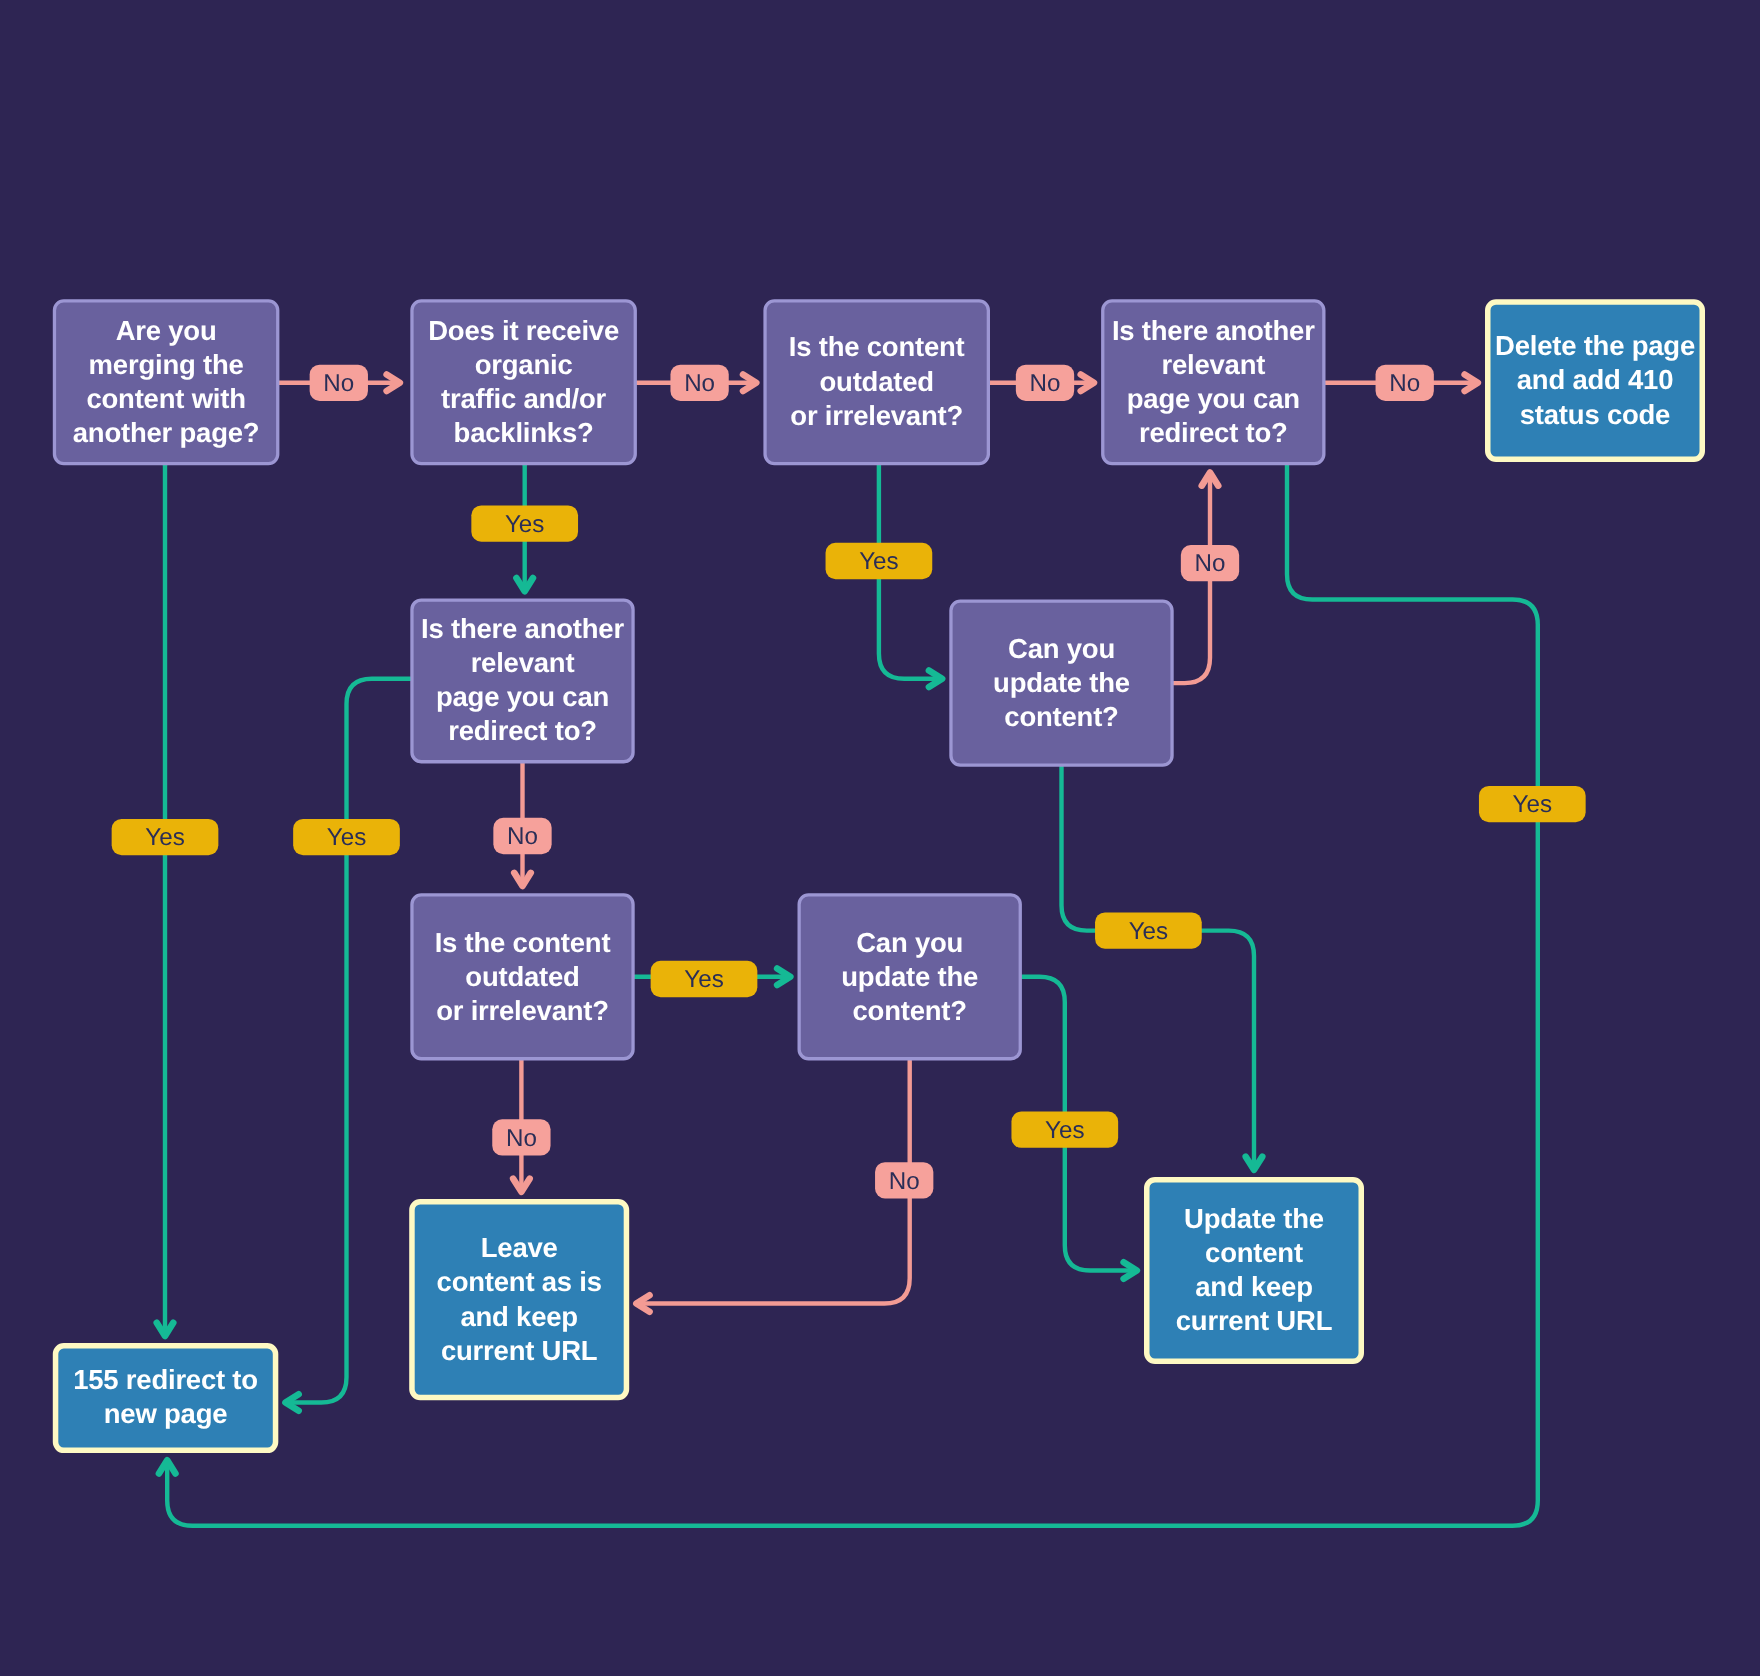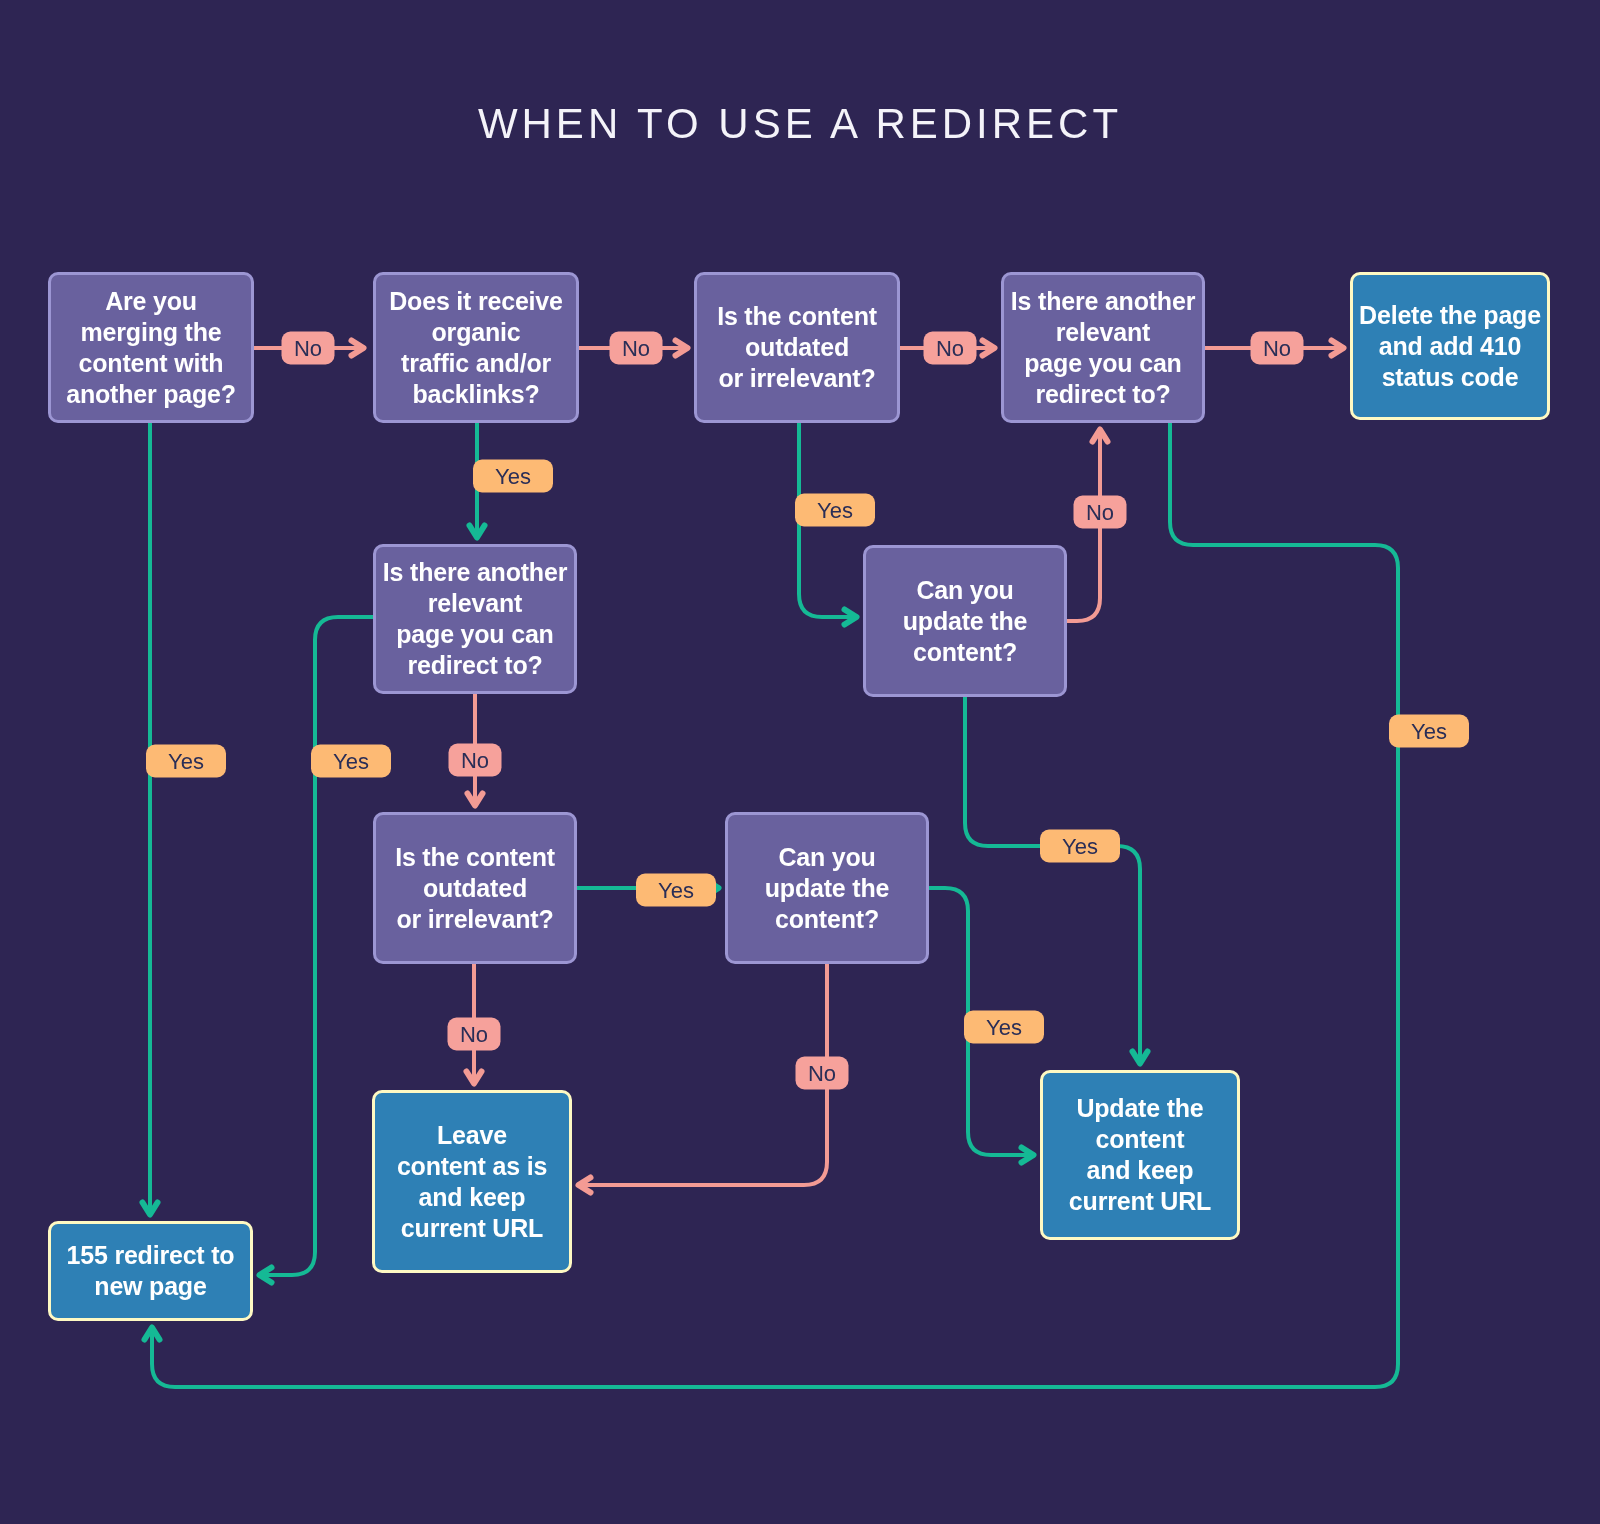--- a/index.html
+++ b/index.html
@@ -53,36 +53,36 @@
     line-height: 31px;
     letter-spacing: -0.2px;
   }
   .node .nl { white-space: pre-line; }
   .node.q {
     background: #69619E;
     border: 3px solid #9C96D3;
   }
   .node.t {
     background: #2E80B5;
-    border: 3px solid #fef9c3;
+    border: 5px solid #fef9c3;
   }
 
   .pill {
     position: absolute;
     transform: translate(-50%, -50%);
     height: 33px;
     display: flex;
     align-items: center;
     justify-content: center;
     border-radius: 9px;
     font-size: 22px;
     font-weight: normal;
     color: #2A2E57;
   }
-  .pill.yes { background: #fdba74; width: 80px; margin-left: 36px; }
+  .pill.yes { background: #eab308; width: 97px; }
   .pill.no  { background: #F6A19B; width: 53px; }
 
   
   #n0  { left: 48px;   top: 272px;  width: 206px; height: 151px; }
   #n1  { left: 373px;  top: 272px;  width: 206px; height: 151px; }
   #n2  { left: 694px;  top: 272px;  width: 206px; height: 151px; }
   #n3  { left: 1001px; top: 272px;  width: 204px; height: 151px; }
   #n4  { left: 1350px; top: 272px;  width: 200px; height: 148px; }
   #n5  { left: 373px;  top: 544px;  width: 204px; height: 150px; }
   #n6  { left: 863px;  top: 545px;  width: 204px; height: 152px; }
@@ -108,21 +108,20 @@
   #p12 { left: 474px;  top: 1034px; }
   #p13 { left: 968px;  top: 1027px; }
   #p14 { left: 1044px; top: 846px; }
   #p15 { left: 822px;  top: 1073px; }
 </style>
 </head>
 <body>
 
 <div class="canvas">
 
-  <div class="title">WHEN TO USE A REDIRECT</div>
 
   <svg class="wires" width="1600" height="1524" viewBox="0 0 1600 1524">
     <defs>
       <marker id="ah-yes" viewBox="0 0 16 16" markerWidth="24" markerHeight="24" refX="11" refY="8" orient="auto" markerUnits="userSpaceOnUse">
         <path d="M4 3 L12 8 L4 13" fill="none" stroke="#15B995" stroke-width="3.2" stroke-linecap="round" stroke-linejoin="round"></path>
       </marker>
       <marker id="ah-no" viewBox="0 0 16 16" markerWidth="24" markerHeight="24" refX="11" refY="8" orient="auto" markerUnits="userSpaceOnUse">
         <path d="M4 3 L12 8 L4 13" fill="none" stroke="#F39B94" stroke-width="3.2" stroke-linecap="round" stroke-linejoin="round"></path>
       </marker>
     </defs>

